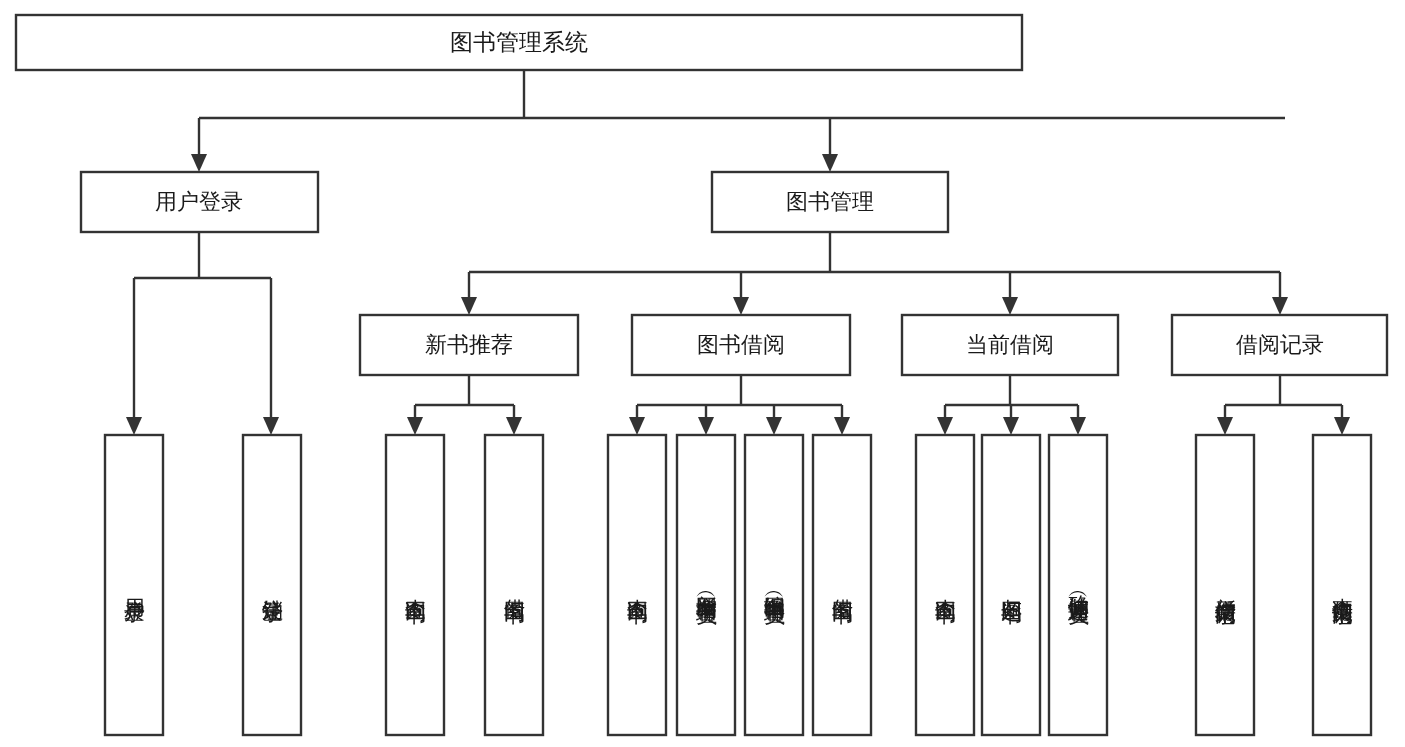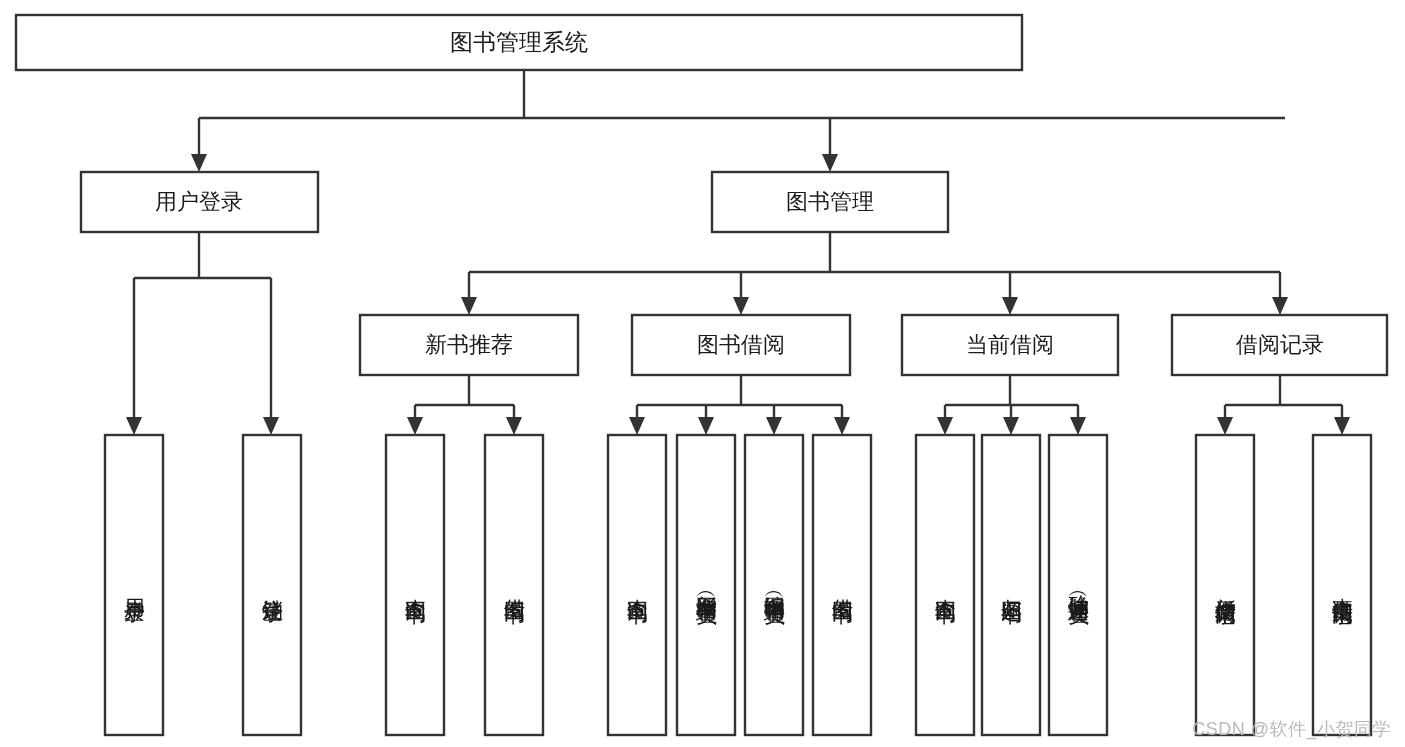--- a/index.html
+++ b/index.html
@@ -240,15 +240,14 @@
   <div class="leaf-label" style="left:745px; top:440px; width:58px; height:290px;">编辑图书（管理员）</div>
   <div class="leaf-label" style="left:813px; top:500px; width:58px; height:170px;">借阅图书</div>
 
   <div class="leaf-label" style="left:916px; top:500px; width:58px; height:170px;">查询图书</div>
   <div class="leaf-label" style="left:982px; top:500px; width:58px; height:170px;">归还图书</div>
   <div class="leaf-label" style="left:1049px; top:440px; width:58px; height:290px;">确认归还（管理员）</div>
 
   <div class="leaf-label" style="left:1196px; top:470px; width:58px; height:230px;">新增借阅记录</div>
   <div class="leaf-label" style="left:1313px; top:470px; width:58px; height:230px;">查询借阅记录</div>
 
-  <div id="watermark">CSDN @软件_小贺同学</div>
 
 </div>
 
 </body></html>

